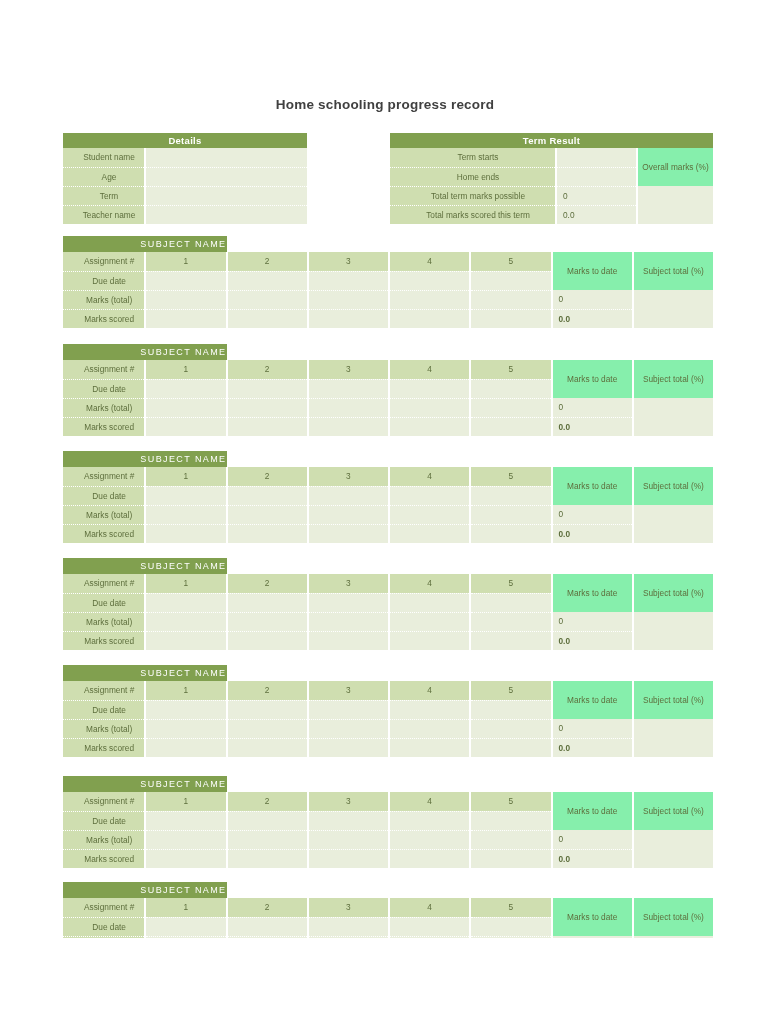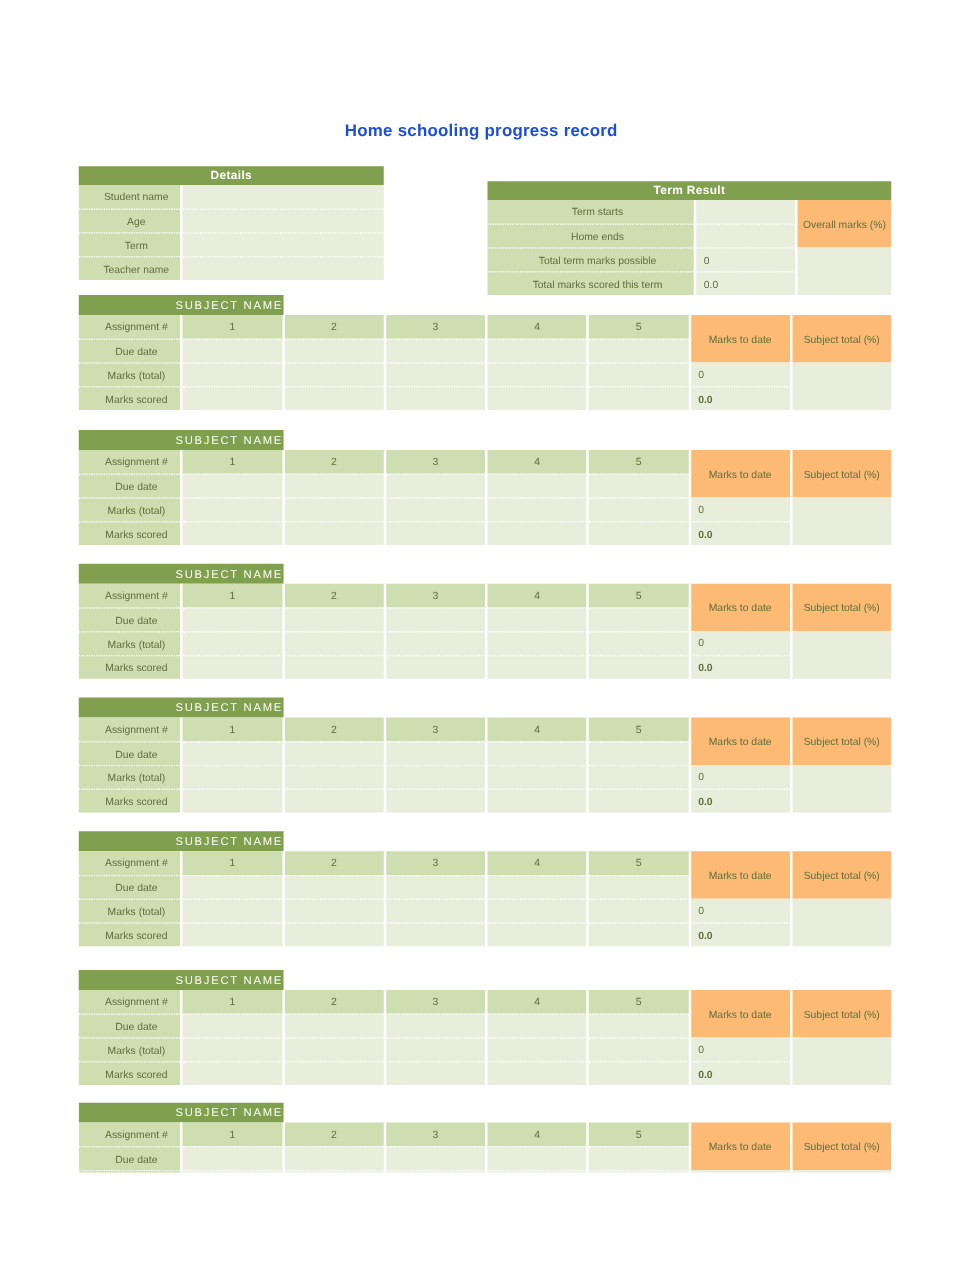--- a/index.html
+++ b/index.html
@@ -18,21 +18,21 @@
   }
 
   
   .title {
     position: absolute;
     left: 0; top: 97px;
     width: 770px;
     text-align: center;
     font-size: 13.5px;
     font-weight: bold;
-    color: #1d4ed8;
+    color: #404040;
     letter-spacing: .2px;
   }
 
   
   .tbl { position: absolute; border-collapse: collapse; table-layout: fixed; }
   .tbl td, .tbl th { padding: 0; }
 
   .hdr {
     background: #81a04f;
     color: #ffffff;
@@ -81,37 +81,37 @@
     background: #cfdeb0;
     color: #5d6e3c;
     font-size: 8.3px;
     height: 19px;
     text-align: center;
     vertical-align: middle;
     border-left: 2px solid #ffffff;
     border-bottom: 1px dotted #ffffff;
   }
   .side {
-    background: #fdba74;
+    background: #86efac;
     color: #5d6e3c;
     font-size: 8.3px;
     text-align: center;
     vertical-align: middle;
     border-left: 2px solid #ffffff;
     margin-top: 45px;
   }
   .blank { background: #e9eedc; border-left: 2px solid #ffffff; }
 
   
   .details { left: 63px; top: 133px; width: 244px; }
   .details .c1 { width: 82px; }
   .details .c2 { width: 162px; }
 
   
-  .term { left: 390px; top: 145px; width: 323px; }
+  .term { left: 390px; top: 133px; width: 323px; }
   .term .c1 { width: 166px; }
   .term .c2 { width: 81px; }
   .term .c3 { width: 76px; }
 
   
   .subject { left: 63px; width: 650px; }
   .subject .cL  { width: 82px; }
   .subject .cA  { width: 81px; }
   .subject .cM  { width: 81px; }
   .subject .cS  { width: 80px; }

